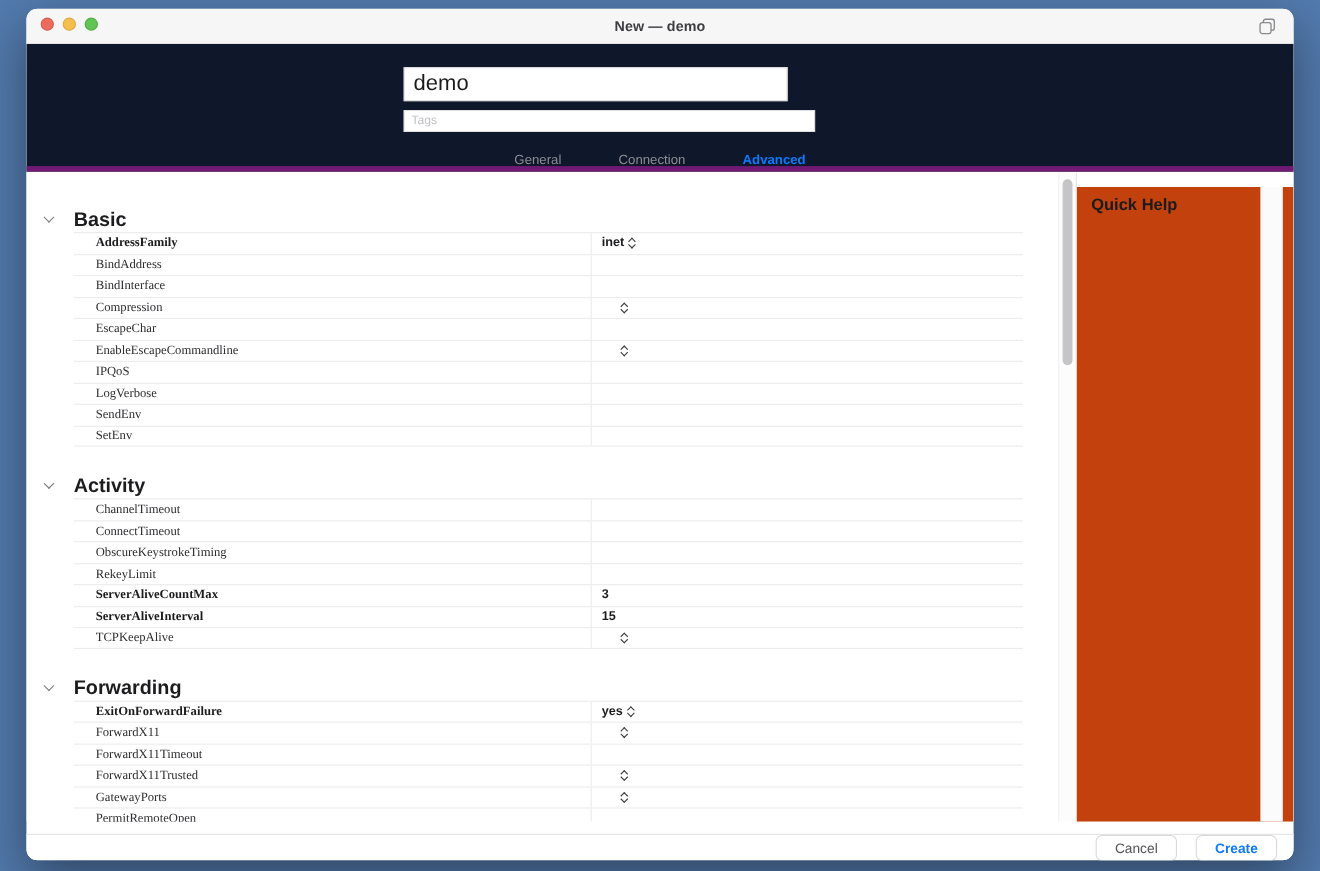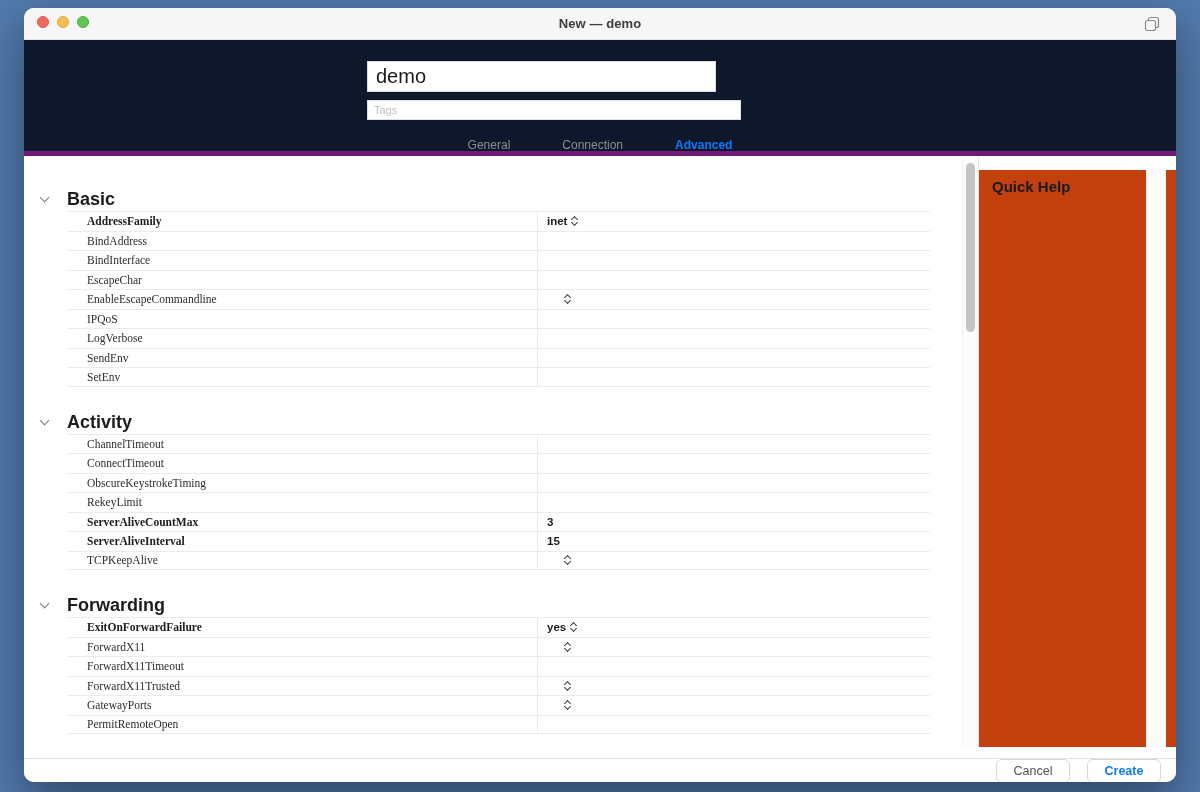--- a/index.html
+++ b/index.html
@@ -158,20 +158,29 @@
               </div>
               <div class="row">
                 <span class="label">BindAddress</span>
                 <span class="value-cell"></span>
               </div>
               <div class="row">
                 <span class="label">BindInterface</span>
                 <span class="value-cell"></span>
               </div>
               <div class="row">
+                <span class="label">Compression</span>
+                <span class="value-cell">
+                  <span class="stepper">
+                    <span class="chev up"></span>
+                    <span class="chev dn"></span>
+                  </span>
+                </span>
+              </div>
+              <div class="row">
                 <span class="label">EscapeChar</span>
                 <span class="value-cell"></span>
               </div>
               <div class="row">
                 <span class="label">EnableEscapeCommandline</span>
                 <span class="value-cell">
                   <span class="stepper">
                     <span class="chev up"></span>
                     <span class="chev dn"></span>
                   </span>

